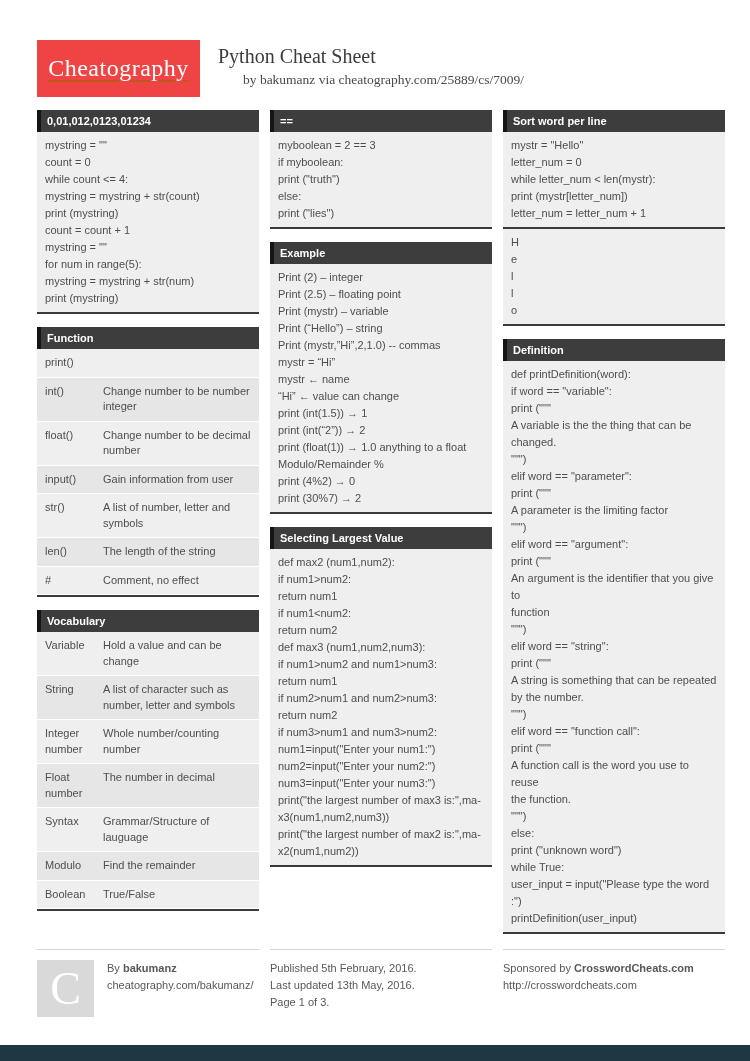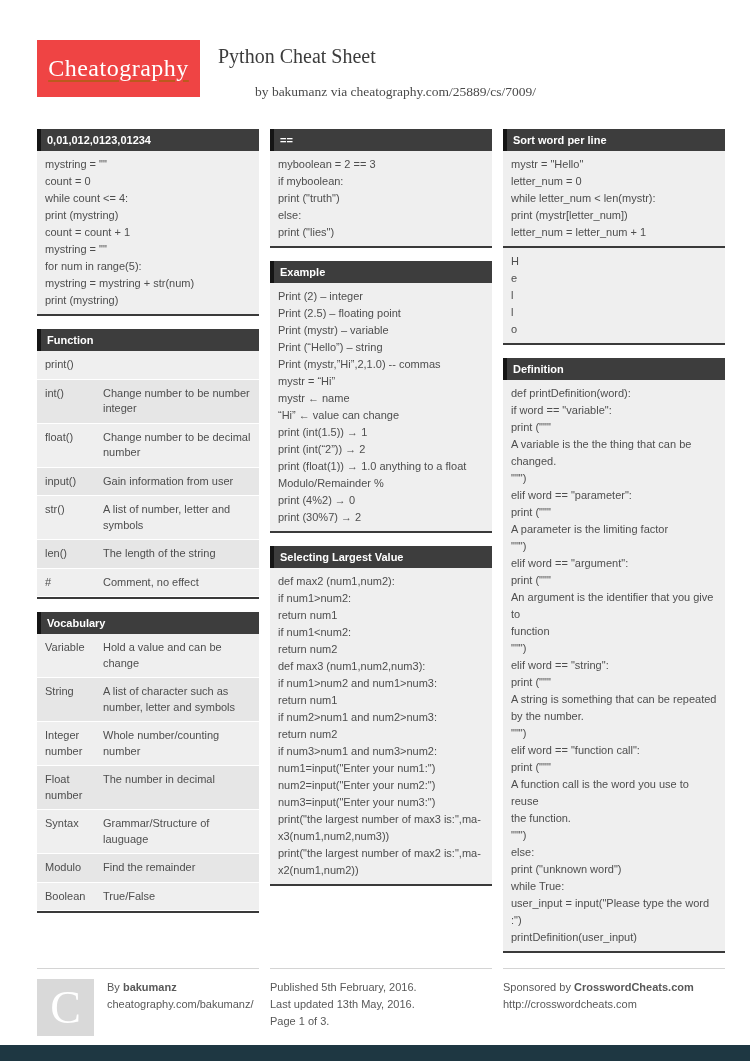--- a/index.html
+++ b/index.html
@@ -5,21 +5,21 @@
   html,body{margin:0;padding:0;background:#ffffff;}
   .page{position:relative;width:750px;height:1061px;background:#ffffff;overflow:hidden;
         font-family:"Liberation Sans",sans-serif;}
   
   .hdr{display:flex;align-items:flex-start;gap:18px;padding:40px 37px 0 37px;}
   .logo{width:163px;height:57px;background:#ef4444;display:flex;align-items:center;justify-content:center;flex:0 0 163px;}
   .logo-text{font-family:"Liberation Serif",serif;color:#ffffff;font-size:24px;letter-spacing:.5px;
              text-decoration:underline;text-decoration-color:#bc5a1d;text-decoration-thickness:2px;text-underline-offset:4px;}
   .titles{padding-top:5px;}
   .page-title{font-family:"Liberation Serif",serif;font-size:20px;font-weight:normal;color:#3c3c3c;margin:0 0 4px 0;}
-  .byline{font-family:"Liberation Serif",serif;font-size:13.5px;color:#4a4a4a;margin:16px;padding-left:21px;}
+  .byline{font-family:"Liberation Serif",serif;font-size:13.5px;color:#4a4a4a;margin:4px;padding-left:21px;}
   .byline a{color:#4a4a4a;text-decoration:none;}
   
   .cols{display:flex;gap:11px;padding:13px 37px 0 37px;align-items:flex-start;}
   .col{flex:0 0 222px;width:222px;}
   .card{margin-bottom:13px;border-bottom:2px solid #3a3a3a;}
   .card-header{background:#3d3d3d;border-left:4px solid #151515;color:#ffffff;
                font-size:11px;font-weight:bold;padding:5px 4px 4px 6px;line-height:13px;}
   .body{background:#efefef;padding:5px 8px;}
   .line{font-size:11px;color:#4e4e4e;line-height:17px;word-wrap:break-word;}
   .divider{height:2px;background:#3a3a3a;}
@@ -58,20 +58,21 @@
   </div>
 
   <div class="cols" id="columns">
       <div class="col">
         <div class="card">
           <div class="card-header">0,01,012,0123,01234</div>
           <div class="body">
             <div class="line">mystring = ""</div>
             <div class="line">count = 0</div>
             <div class="line">while count &lt;= 4:</div>
+            <div class="line">mystring = mystring + str(count)</div>
             <div class="line">print (mystring)</div>
             <div class="line">count = count + 1</div>
             <div class="line">mystring = ""</div>
             <div class="line">for num in range(5):</div>
             <div class="line">mystring = mystring + str(num)</div>
             <div class="line">print (mystring)</div>
           </div>
         </div>
         <div class="card">
           <div class="card-header">Function</div>

